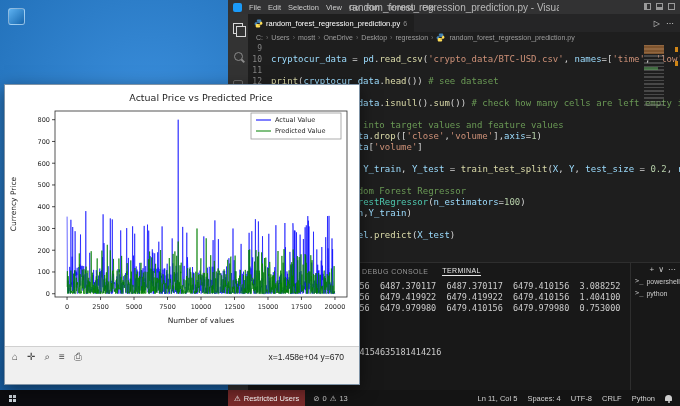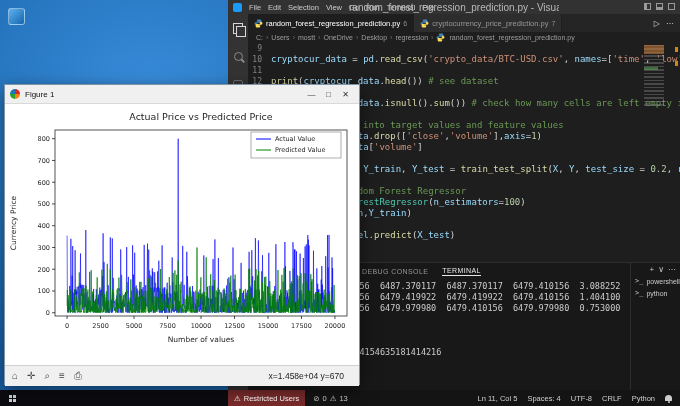--- a/index.html
+++ b/index.html
@@ -161,30 +161,20 @@
     <div class="tabbar" id="tabbar">
         <div class="tab active">
           <span class="tabicon">
             <svg width="9" height="9" viewBox="0 0 16 16">
               <path fill="#4584b6" d="M7.9 1C5.6 1 5 2 5 3.3V5h3v.8H3.6C2.1 5.8 1 6.8 1 8.5s1.1 2.7 2.6 2.7H5V9.4C5 7.9 6.2 7 7.7 7h3C11.9 7 13 6.1 13 4.9V3.3C13 2 11.9 1 10.6 1z"></path>
               <path fill="#ffde57" d="M8.1 15c2.3 0 2.9-1 2.9-2.3V11H8v-.8h4.4c1.5 0 2.6-1 2.6-2.7S13.9 4.8 12.4 4.8H11v1.8C11 8.1 9.8 9 8.3 9h-3C4.1 9 3 9.9 3 11.1v1.6C3 14 4.1 15 5.4 15z"></path>
             </svg>
           </span>
           <span class="tablabel">random_forest_regression_prediction.py</span>
           <span class="tabbadge">6</span>
-        </div>
-        <div class="tab">
-          <span class="tabicon">
-            <svg width="9" height="9" viewBox="0 0 16 16">
-              <path fill="#4584b6" d="M7.9 1C5.6 1 5 2 5 3.3V5h3v.8H3.6C2.1 5.8 1 6.8 1 8.5s1.1 2.7 2.6 2.7H5V9.4C5 7.9 6.2 7 7.7 7h3C11.9 7 13 6.1 13 4.9V3.3C13 2 11.9 1 10.6 1z"></path>
-              <path fill="#ffde57" d="M8.1 15c2.3 0 2.9-1 2.9-2.3V11H8v-.8h4.4c1.5 0 2.6-1 2.6-2.7S13.9 4.8 12.4 4.8H11v1.8C11 8.1 9.8 9 8.3 9h-3C4.1 9 3 9.9 3 11.1v1.6C3 14 4.1 15 5.4 15z"></path>
-            </svg>
-          </span>
-          <span class="tablabel">cryptocurrency_price_prediction.py</span>
-          <span class="tabbadge">7</span>
         </div>
         <span class="tab-actions">
           <span>▷</span>
           <span>⋯</span>
         </span>
       </div>
 
     <div class="breadcrumb" id="breadcrumb">
         <span>C:</span>
         <span class="crumb-sep">›</span>
@@ -274,29 +264,20 @@
           <span>Spaces: 4</span>
           <span>UTF-8</span>
           <span>CRLF</span>
           <span>Python</span>
           <span class="bell"></span>
         </span>
     </div>
   </div>
 
   <div class="figure">
-    <div class="fig-titlebar">
-      <span class="mpl-ico"></span>
-      <span class="fig-title">Figure 1</span>
-      <span class="fig-controls" id="figcontrols">
-          <span>—</span>
-          <span>□</span>
-          <span>✕</span>
-        </span>
-    </div>
     <svg id="chart" width="354" height="261">
         <rect x="0" y="0" width="354" height="261" fill="#ffffff"></rect>
         <rect x="50" y="26" width="292" height="186" fill="#ffffff" stroke="#2a2a2a" stroke-width="0.8"></rect>
         <line x1="62.055045871559635" y1="212" x2="62.055045871559635" y2="215" stroke="#000" stroke-width="0.7"></line>
         <text x="62.055045871559635" y="224" text-anchor="middle" font-size="6.5">0</text>
         <line x1="95.54128440366972" y1="212" x2="95.54128440366972" y2="215" stroke="#000" stroke-width="0.7"></line>
         <text x="95.54128440366972" y="224" text-anchor="middle" font-size="6.5">2500</text>
         <line x1="129.0275229357798" y1="212" x2="129.0275229357798" y2="215" stroke="#000" stroke-width="0.7"></line>
         <text x="129.0275229357798" y="224" text-anchor="middle" font-size="6.5">5000</text>
         <line x1="162.51376146788994" y1="212" x2="162.51376146788994" y2="215" stroke="#000" stroke-width="0.7"></line>

